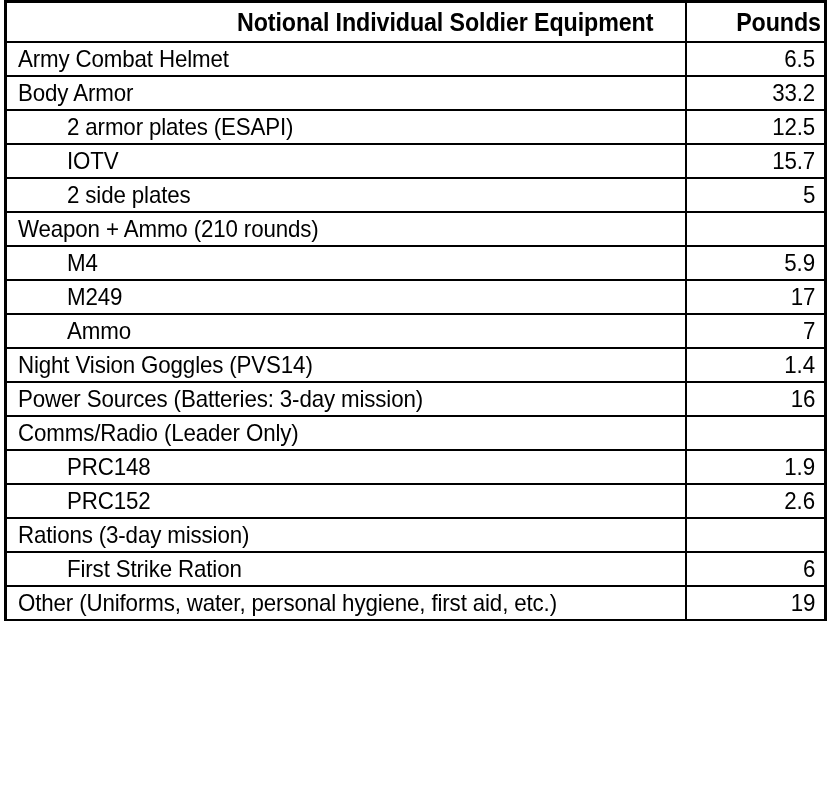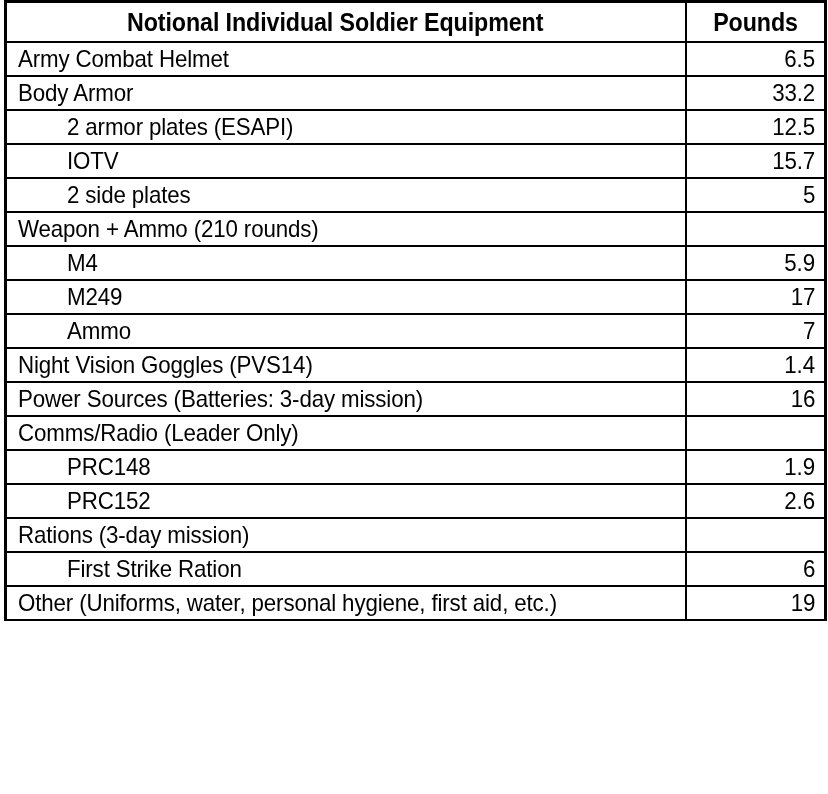--- a/index.html
+++ b/index.html
@@ -64,25 +64,25 @@
 
   .hdr-item, .hdr-value {
     font-weight: bold;
     font-size: 25px;
     line-height: 34px;
     letter-spacing: -0.1px;
     white-space: nowrap;
     overflow: hidden;
   }
   .hdr-item {
-    text-align: center;
+    text-align: right;
     padding-left: 11px !important;
   }
   .hdr-value {
-    text-align: center;
+    text-align: right;
     text-decoration: underline;
   }
 
   
   .equip-table tbody tr { height: 22px; text-decoration: underline; }
 
   .cell-item {
     text-align: left;
     font-size: 24px;
     line-height: 32px;

